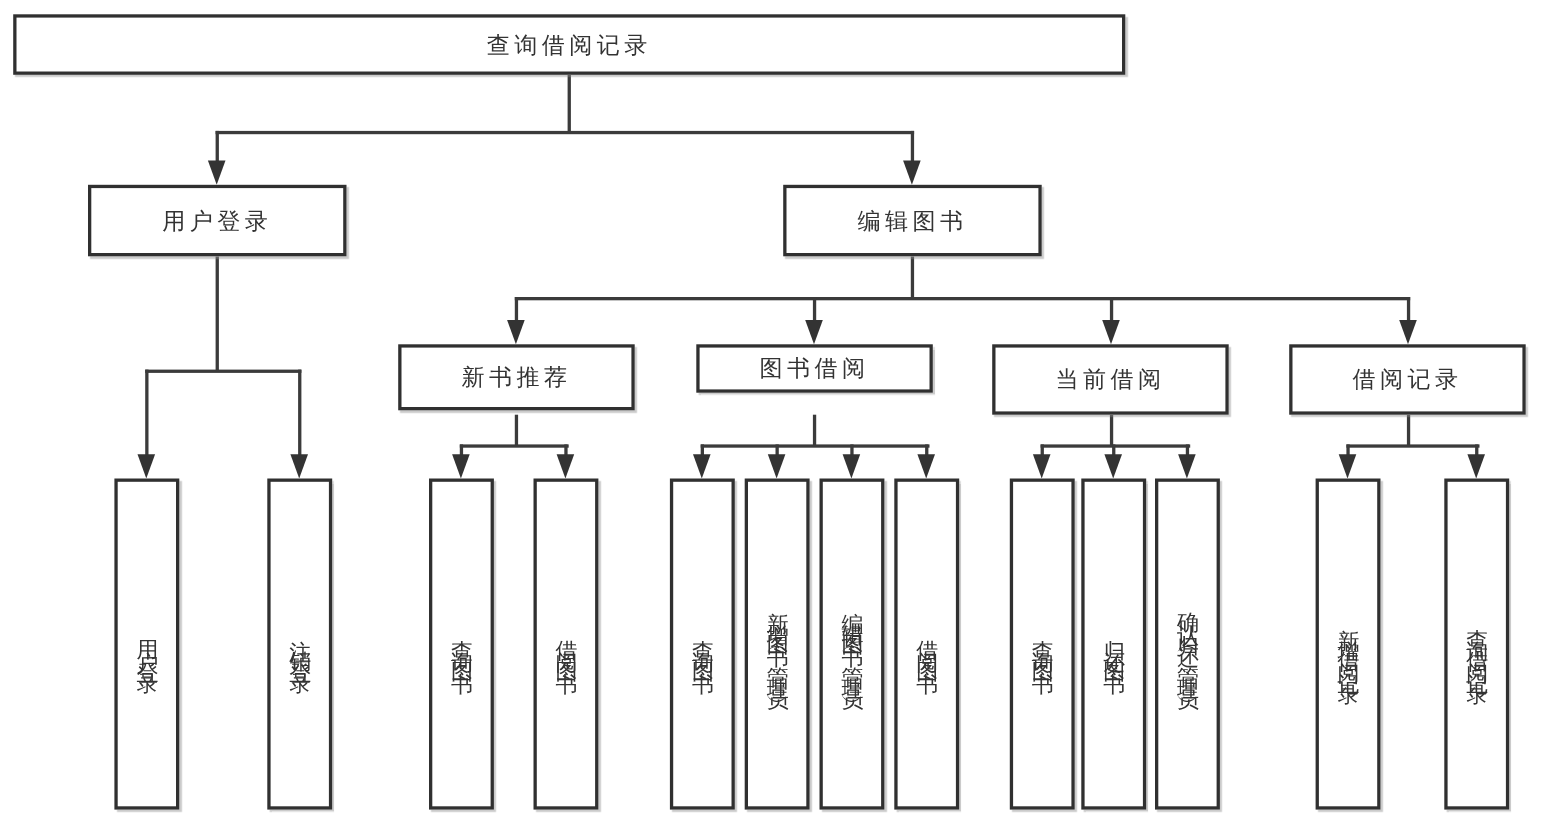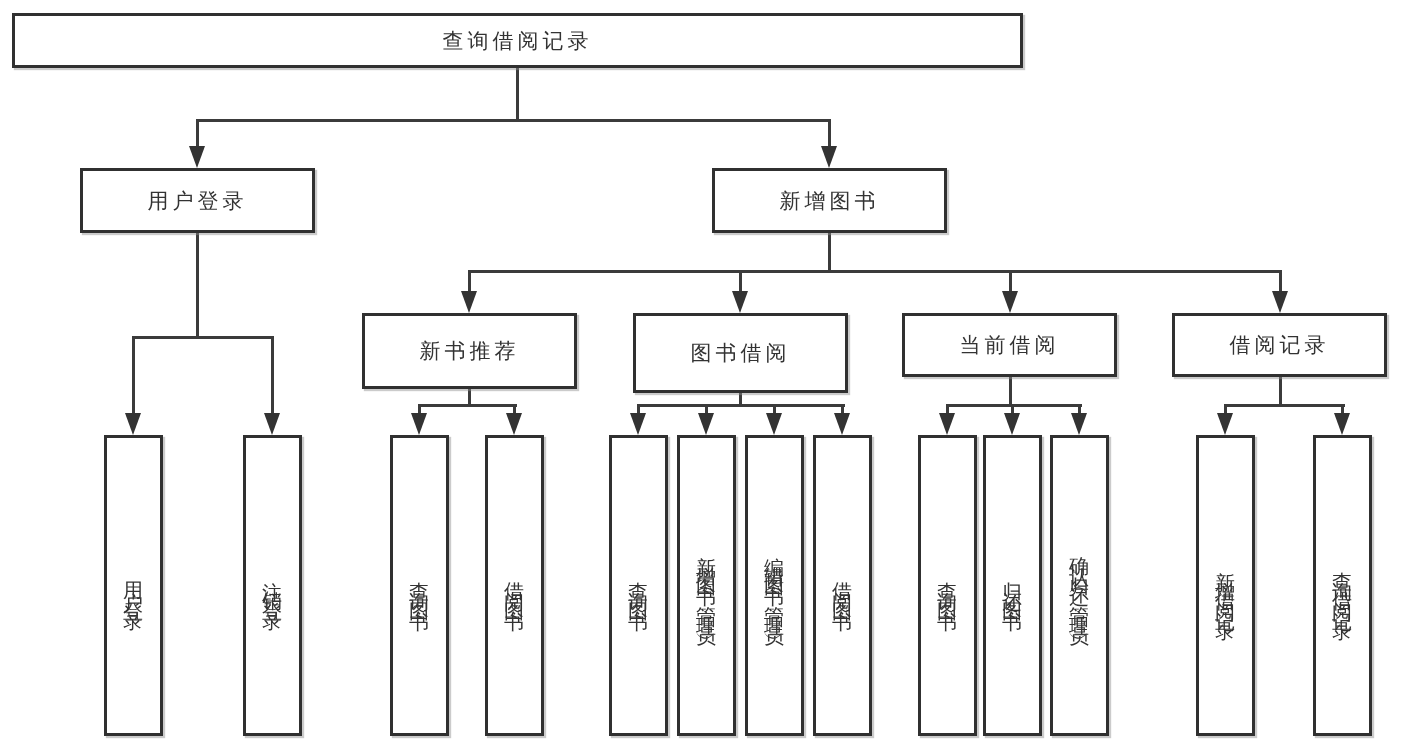--- a/index.html
+++ b/index.html
@@ -97,27 +97,27 @@
   <div class="arr" style="left:1334px;top:413px"></div>
 
   <div class="box" style="left:12px;top:13px;width:1011px;height:55px">
     <span>查询借阅记录</span>
   </div>
 
   <div class="box" style="left:80px;top:168px;width:235px;height:65px">
     <span>用户登录</span>
   </div>
   <div class="box" style="left:712px;top:168px;width:235px;height:65px">
-    <span>新增图书</span>
+    <span>编辑图书</span>
   </div>
 
-  <div class="box" style="left:362px;top:313px;width:215px;height:76px">
+  <div class="box" style="left:362px;top:313px;width:215px;height:60px">
     <span>新书推荐</span>
   </div>
-  <div class="box" style="left:633px;top:313px;width:215px;height:80px">
+  <div class="box" style="left:633px;top:313px;width:215px;height:44px">
     <span>图书借阅</span>
   </div>
   <div class="box" style="left:902px;top:313px;width:215px;height:64px">
     <span>当前借阅</span>
   </div>
   <div class="box" style="left:1172px;top:313px;width:215px;height:64px">
     <span>借阅记录</span>
   </div>
 
   <div class="box leaf" style="left:104px">

